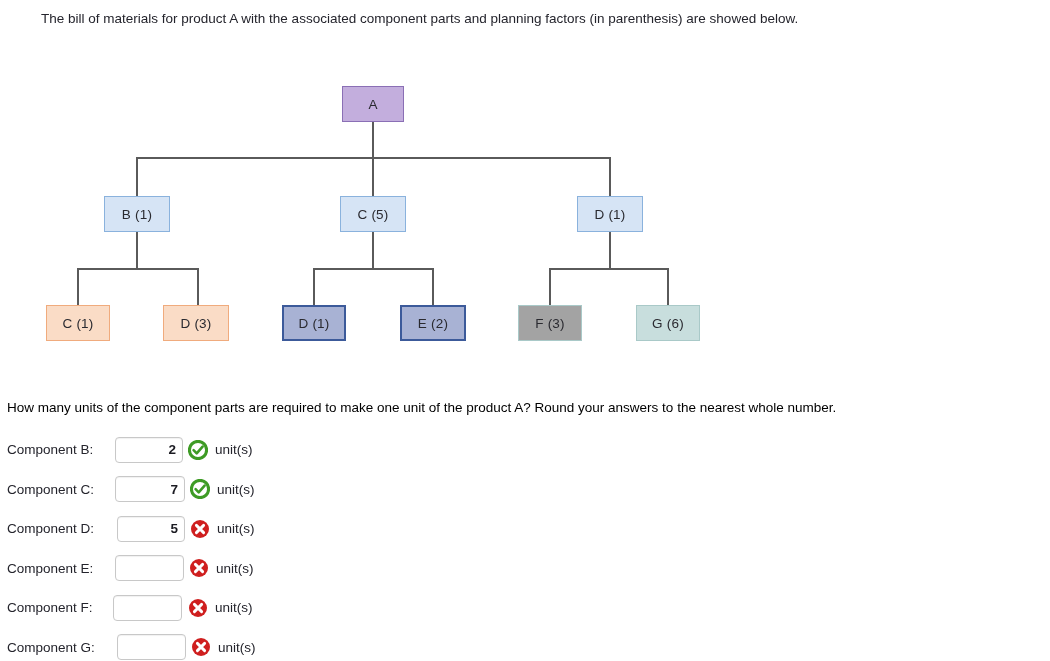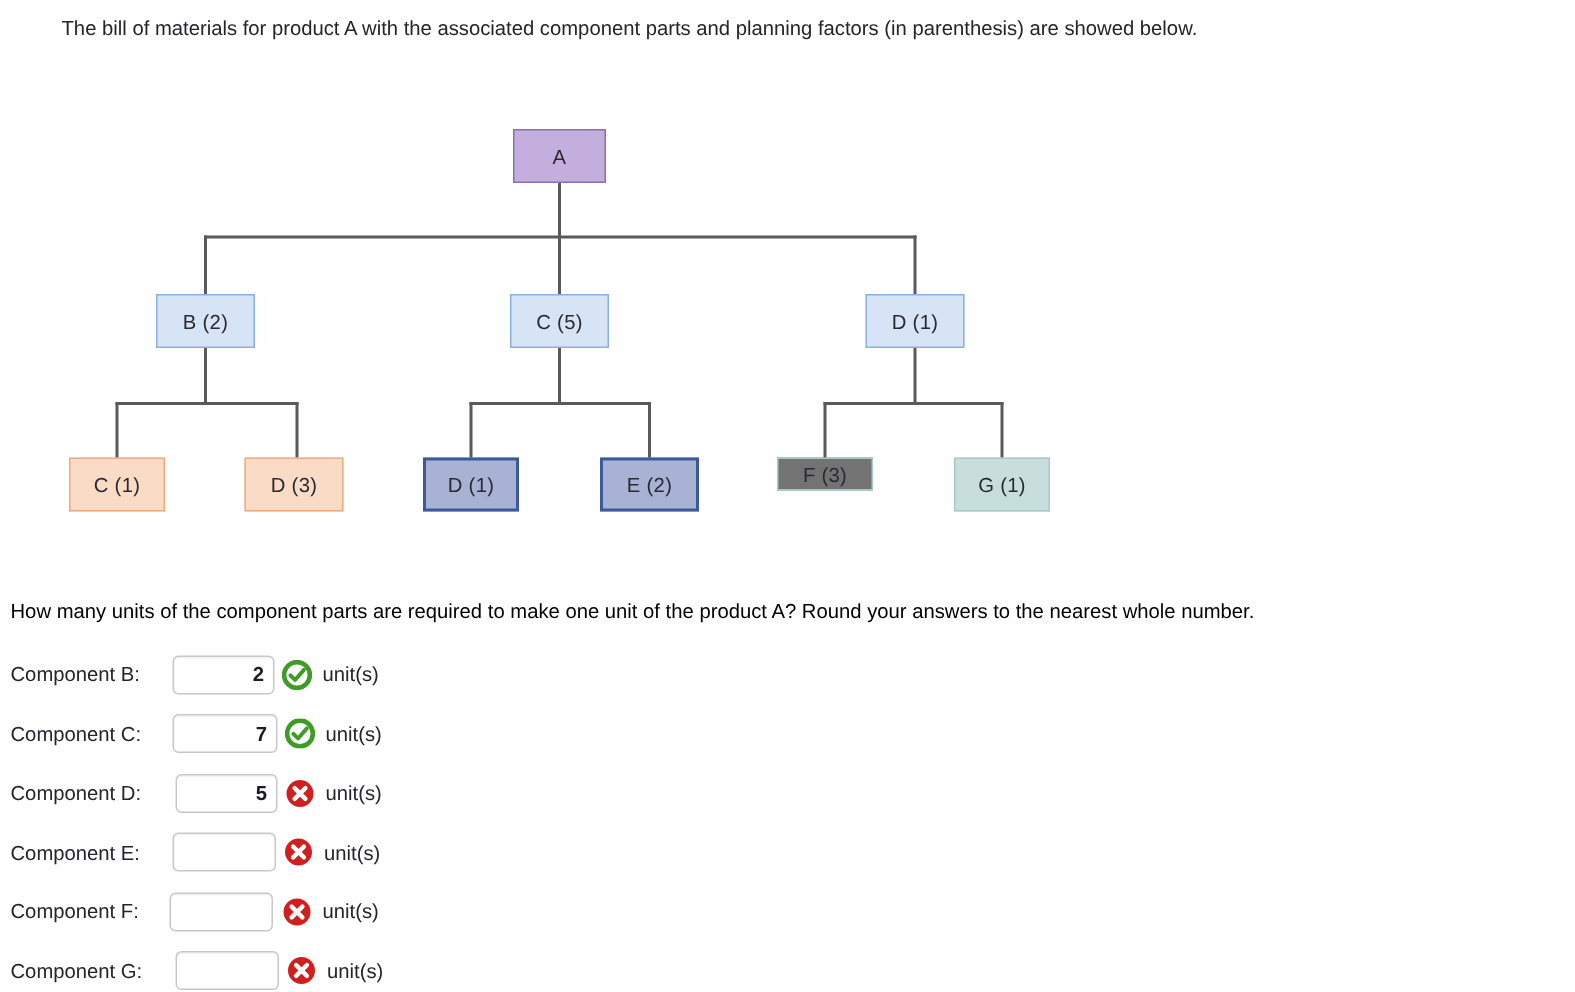--- a/index.html
+++ b/index.html
@@ -129,29 +129,29 @@
     <div class="connector v" style="background: rgb(90, 90, 90); left: 197px; top: 268px; height: 38px;"></div>
     <div class="connector v" style="background: rgb(90, 90, 90); left: 372px; top: 232px; height: 37px;"></div>
     <div class="connector h" style="background: rgb(90, 90, 90); left: 313px; top: 268px; width: 121px;"></div>
     <div class="connector v" style="background: rgb(90, 90, 90); left: 313px; top: 268px; height: 38px;"></div>
     <div class="connector v" style="background: rgb(90, 90, 90); left: 432px; top: 268px; height: 38px;"></div>
     <div class="connector v" style="background: rgb(90, 90, 90); left: 609px; top: 232px; height: 37px;"></div>
     <div class="connector h" style="background: rgb(90, 90, 90); left: 549px; top: 268px; width: 120px;"></div>
     <div class="connector v" style="background: rgb(90, 90, 90); left: 549px; top: 268px; height: 38px;"></div>
     <div class="connector v" style="background: rgb(90, 90, 90); left: 667px; top: 268px; height: 38px;"></div>
     <div class="node" style="left: 342px; top: 86px; width: 62px; height: 36px; background: rgb(195, 174, 221); border-color: rgb(138, 111, 181);">A</div>
-    <div class="node" style="left: 104px; top: 196px; width: 66px; height: 36px; background: rgb(214, 228, 245); border-color: rgb(138, 178, 221);">B (2)</div>
+    <div class="node" style="left: 104px; top: 196px; width: 66px; height: 36px; background: rgb(214, 228, 245); border-color: rgb(138, 178, 221);">B (1)</div>
     <div class="node" style="left: 340px; top: 196px; width: 66px; height: 36px; background: rgb(214, 228, 245); border-color: rgb(138, 178, 221);">C (5)</div>
     <div class="node" style="left: 577px; top: 196px; width: 66px; height: 36px; background: rgb(214, 228, 245); border-color: rgb(138, 178, 221);">D (1)</div>
     <div class="node" style="left: 46px; top: 305px; width: 64px; height: 36px; background: rgb(250, 220, 198); border-color: rgb(240, 171, 125); text-align: center;">C (1)</div>
     <div class="node" style="left: 163px; top: 305px; width: 66px; height: 36px; background: rgb(250, 220, 198); border-color: rgb(240, 171, 125);">D (3)</div>
     <div class="node" style="left: 282px; top: 305px; width: 64px; height: 36px; background: rgb(168, 178, 212); border-color: rgb(60, 90, 154); border-width: 2px;">D (1)</div>
     <div class="node" style="left: 400px; top: 305px; width: 66px; height: 36px; background: rgb(168, 178, 212); border-color: rgb(60, 90, 154); border-width: 2px;">E (2)</div>
-    <div class="node" style="left: 518px; top: 305px; width: 64px; height: 22px; background: #737373; border-color: rgb(169, 201, 200);">F (3)</div>
-    <div class="node" style="left: 636px; top: 305px; width: 64px; height: 36px; background: rgb(200, 222, 221); border-color: rgb(169, 201, 200);">G (1)</div>
+    <div class="node" style="left: 518px; top: 305px; width: 64px; height: 36px; background: #a3a3a3; border-color: rgb(169, 201, 200);">F (3)</div>
+    <div class="node" style="left: 636px; top: 305px; width: 64px; height: 36px; background: rgb(200, 222, 221); border-color: rgb(169, 201, 200);">G (6)</div>
   </div>
 
 <div class="question-text">How many units of the component parts are required to make one unit of the product A? Round your answers to the nearest whole number.</div>
 
 <div class="answers">
     <div class="answer-row">
       <span class="answer-label">Component B:</span>
       <input type="text" class="answer-input" value="2" style="left: 115px; width: 68px;">
       <span class="status-icon" style="left: 188px;"><svg viewBox="0 0 20 20" width="20" height="20">
           <circle cx="10" cy="10" r="8.6" fill="none" stroke="#3e9b25" stroke-width="3.1"></circle>

